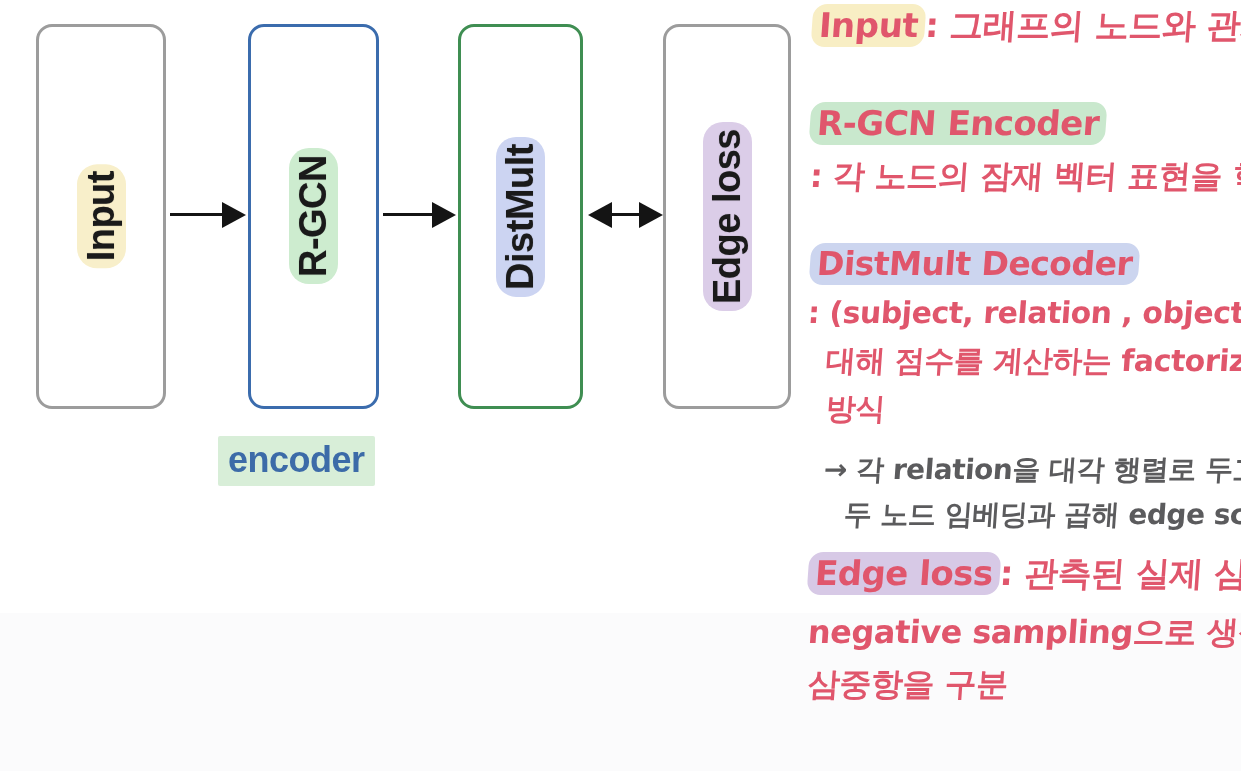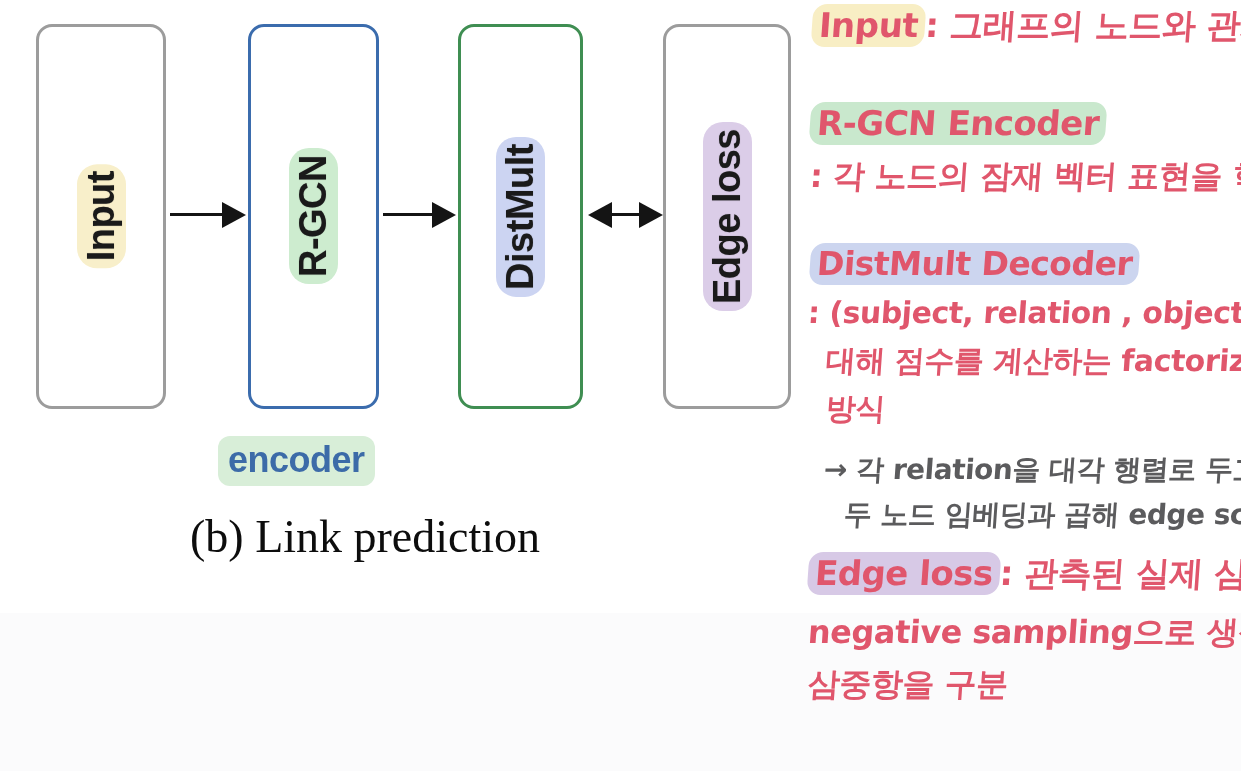--- a/index.html
+++ b/index.html
@@ -123,21 +123,21 @@
 
   
   .ed-label {
     position: absolute;
     top: 436px;
     font-family: "Liberation Sans", sans-serif;
     font-weight: 700;
     font-size: 36px;
     letter-spacing: -0.5px;
     padding: 3px 10px 5px 10px;
-    border-radius: 12px;
+    border-radius: 2px;
     white-space: nowrap;
   }
   #label-encoder {
     left: 218px;
     color: #3c6ba8;
     background: #d8eed8;
   }
   #label-decoder {
     left: 415px;
     color: #3f8b4e;
@@ -240,21 +240,20 @@
     </div>
 
     <div class="arrow" id="arrow-3">
       <div class="head-l"></div>
       <div class="shaft"></div>
       <div class="head-r"></div>
     </div>
 
     <div class="ed-label" id="label-encoder">encoder</div>
 
-    <div id="caption">(b) Link prediction</div>
   </div>
 
   <div id="notes">
 
     <div class="hw" id="hw-input"><span class="mark m-yellow">Input</span><span>: 그래프의 노드와 관계</span></div>
 
     <div class="hw" id="hw-rgcn-title"><span class="mark m-green">R-GCN Encoder</span></div>
 
     <div class="hw" id="hw-rgcn-body">: 각 노드의 잠재 벡터 표현을 학습</div>
 

